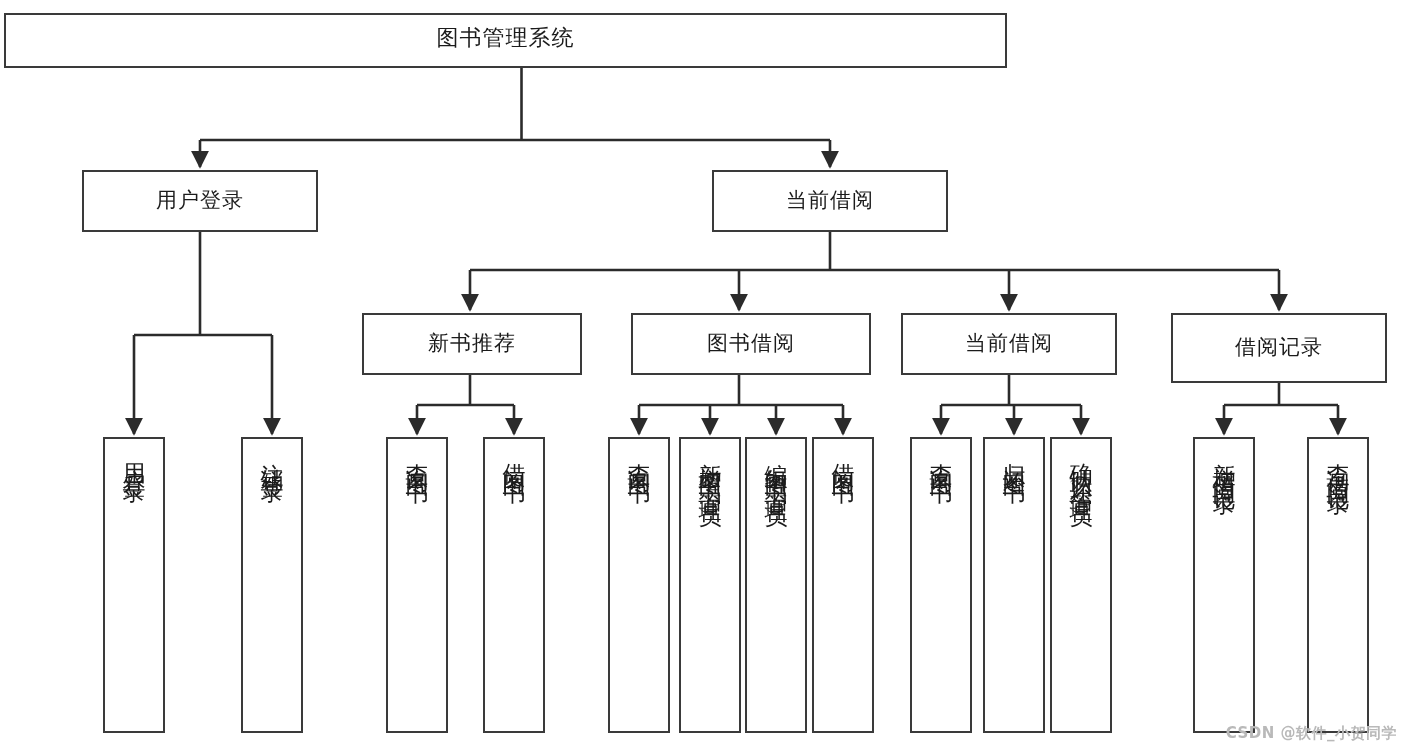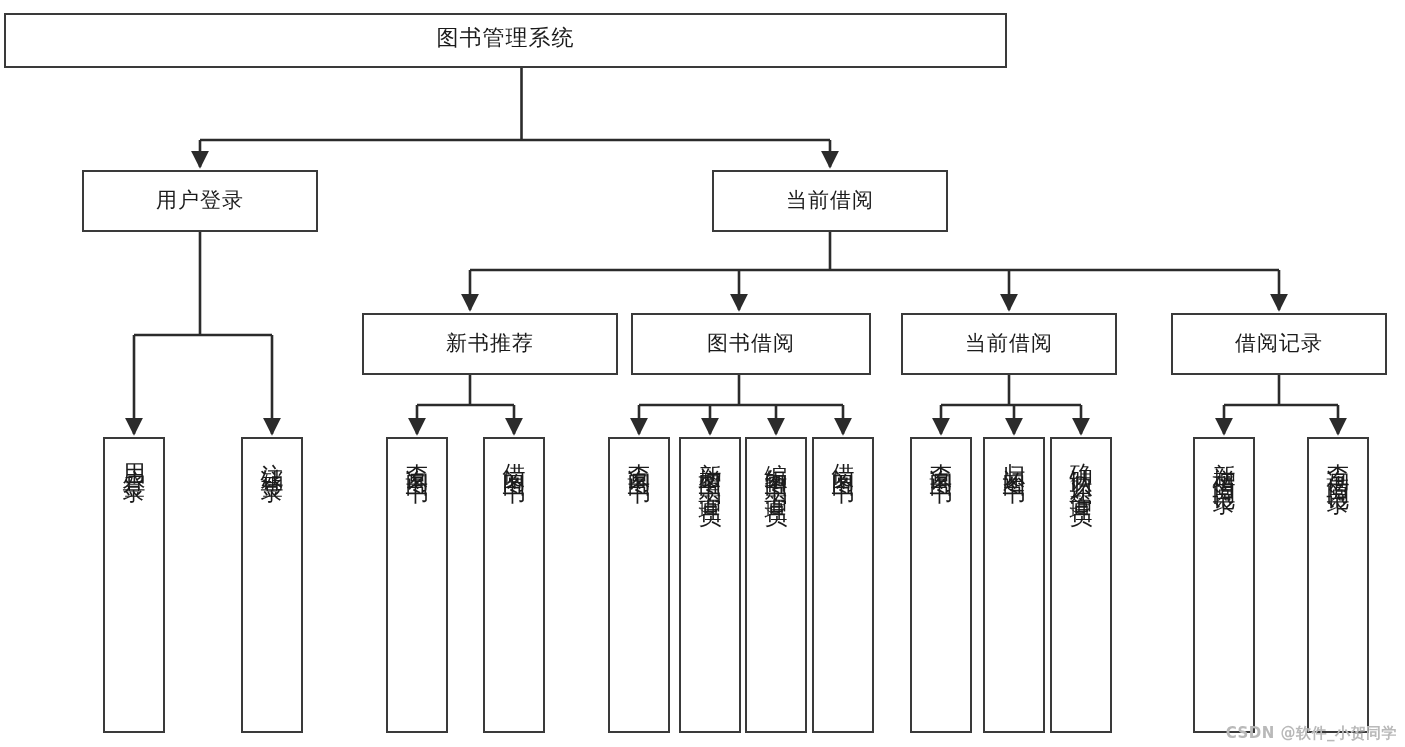--- a/index.html
+++ b/index.html
@@ -118,30 +118,30 @@
   <div id="nodes">
       <div class="node horiz root" style="left: 4px; top: 13px; width: 1003px; height: 55px; font-family: Liberation Mono, monospace;">
         <span class="label">图书管理系统</span>
       </div>
       <div class="node horiz" style="left: 82px; top: 170px; width: 236px; height: 62px;">
         <span class="label">用户登录</span>
       </div>
       <div class="node horiz" style="left: 712px; top: 170px; width: 236px; height: 62px;">
         <span class="label">当前借阅</span>
       </div>
-      <div class="node horiz" style="left: 362px; top: 313px; width: 256px; height: 62px;">
+      <div class="node horiz" style="left: 362px; top: 313px; width: 220px; height: 62px;">
         <span class="label">新书推荐</span>
       </div>
       <div class="node horiz" style="left: 631px; top: 313px; width: 240px; height: 62px;">
         <span class="label">图书借阅</span>
       </div>
       <div class="node horiz" style="left: 901px; top: 313px; width: 216px; height: 62px; justify-content: center;">
         <span class="label">当前借阅</span>
       </div>
-      <div class="node horiz" style="left: 1171px; top: 313px; width: 216px; height: 62px;">
+      <div class="node horiz" style="left: 1171px; top: 313px; width: 216px; height: 70px;">
         <span class="label">借阅记录</span>
       </div>
       <div class="node vert" style="left: 103px; top: 437px; width: 62px; height: 296px;">
         <span class="label">用户登录</span>
       </div>
       <div class="node vert" style="left: 241px; top: 437px; width: 62px; height: 296px;">
         <span class="label">注销登录</span>
       </div>
       <div class="node vert" style="left: 386px; top: 437px; width: 62px; height: 296px;">
         <span class="label">查询图书</span>

